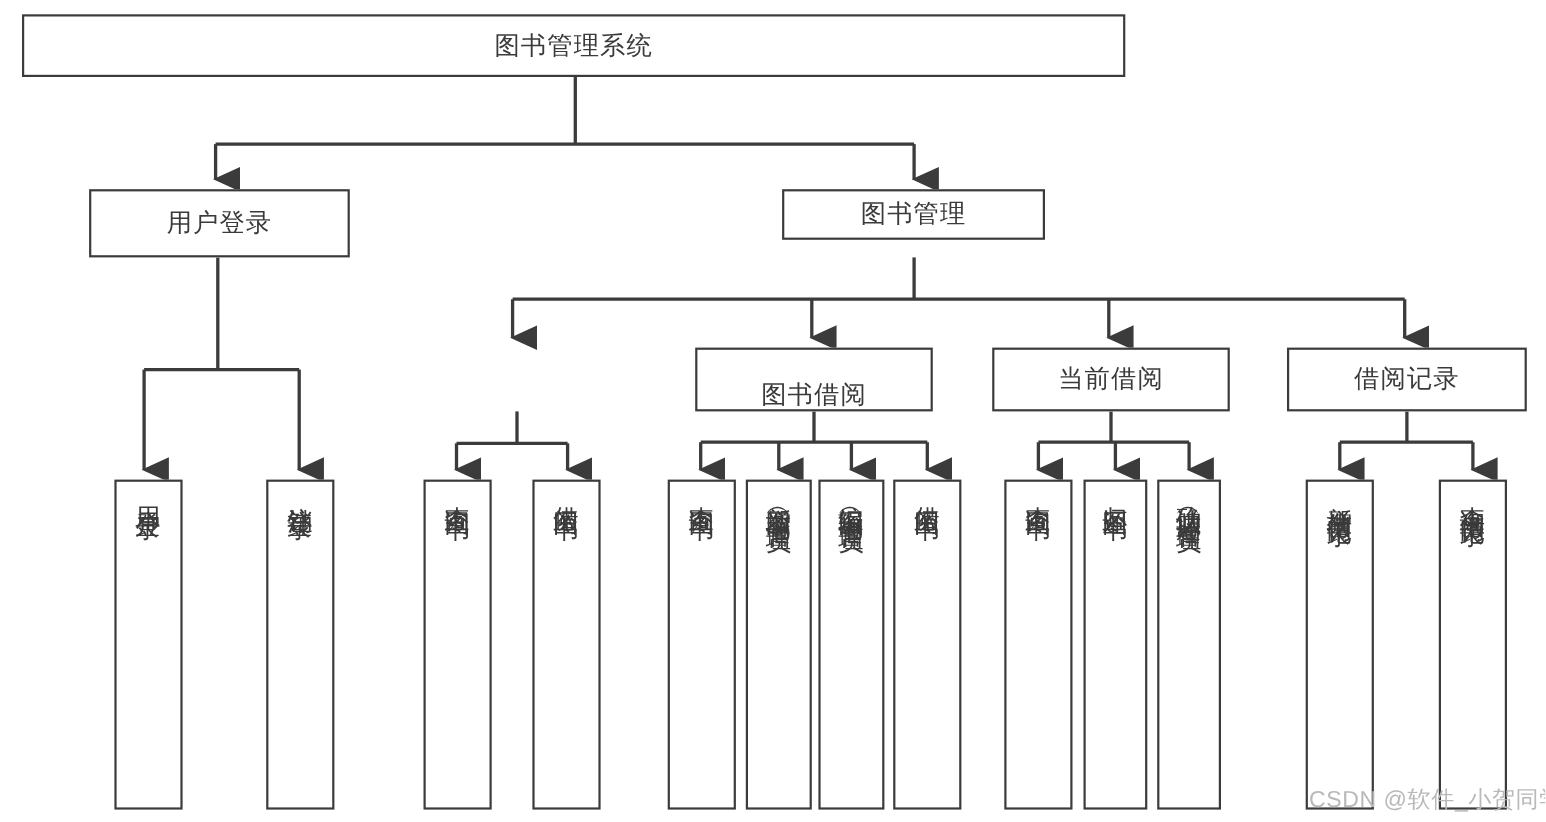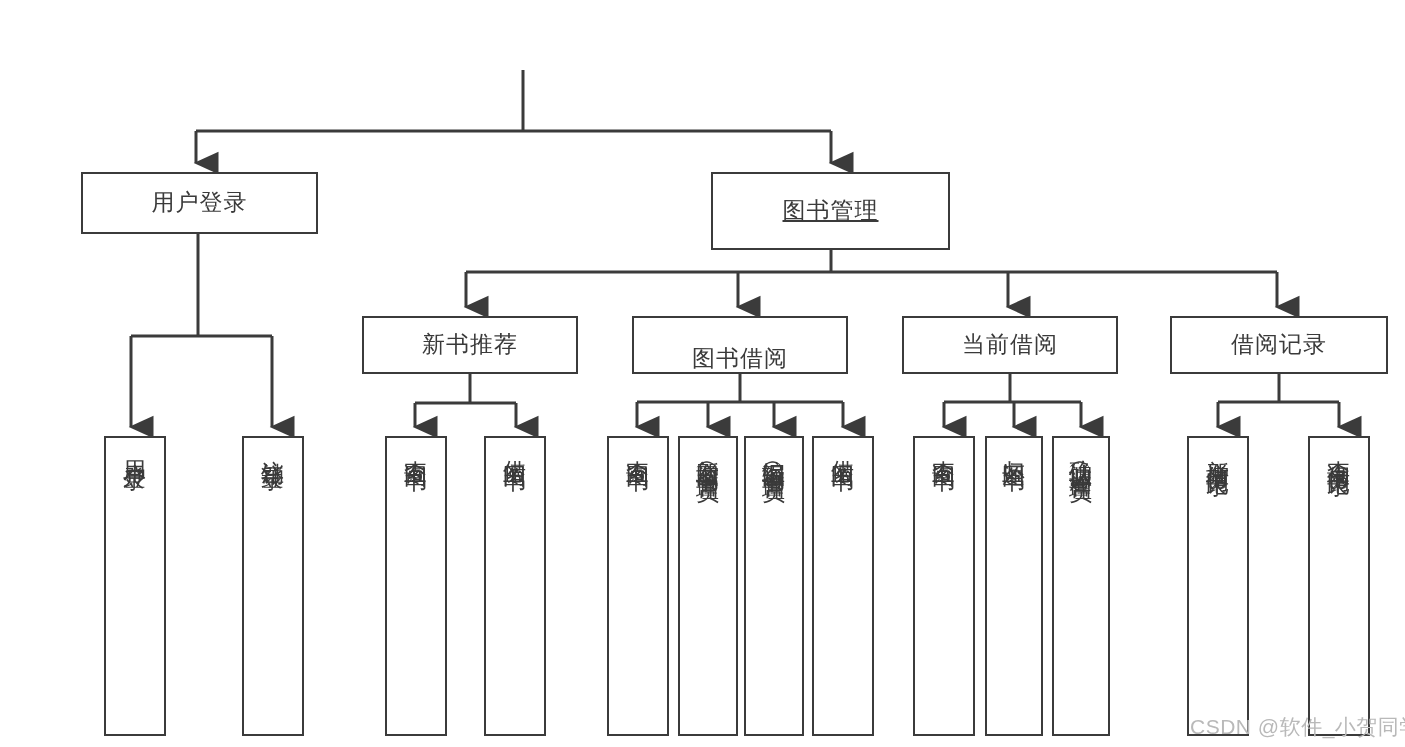--- a/index.html
+++ b/index.html
@@ -117,31 +117,31 @@
       <path d="M 1014 402 L 1014 427" marker-end="url(#arrow)"></path>
       <path d="M 1081 402 L 1081 427" marker-end="url(#arrow)"></path>
 
       <path d="M 1279 374 L 1279 402"></path>
       <path d="M 1218 402 L 1339 402"></path>
       <path d="M 1218 402 L 1218 427" marker-end="url(#arrow)"></path>
       <path d="M 1339 402 L 1339 427" marker-end="url(#arrow)"></path>
     </g>
   </svg>
 
+  <div class="node" style="left:20px; top:13px; width:1003px; height:57px;">
+    <span class="label">图书管理系统</span>
+  </div>
 
   <div class="node" style="left:81px; top:172px; width:237px; height:62px;">
     <span class="label">用户登录</span>
   </div>
-  <div class="node" style="left:711px; top:172px; width:239px; height:78px;text-decoration:underline;">
+  <div class="node" style="left:711px; top:172px; width:239px; height:46px;">
     <span class="label">图书管理</span>
   </div>
 
-  <div class="node" style="left:362px; top:316px; width:216px; height:58px;">
-    <span class="label">新书推荐</span>
-  </div>
   <div class="node" style="left:632px; top:316px; width:216px; height:58px;align-items:flex-end;">
     <span class="label">图书借阅</span>
   </div>
   <div class="node" style="left:1170px; top:316px; width:218px; height:58px;">
     <span class="label">借阅记录</span>
   </div>
   <div class="node" style="left:902px; top:316px; width:216px; height:58px;">
     <span class="label">当前借阅</span>
   </div>
 

